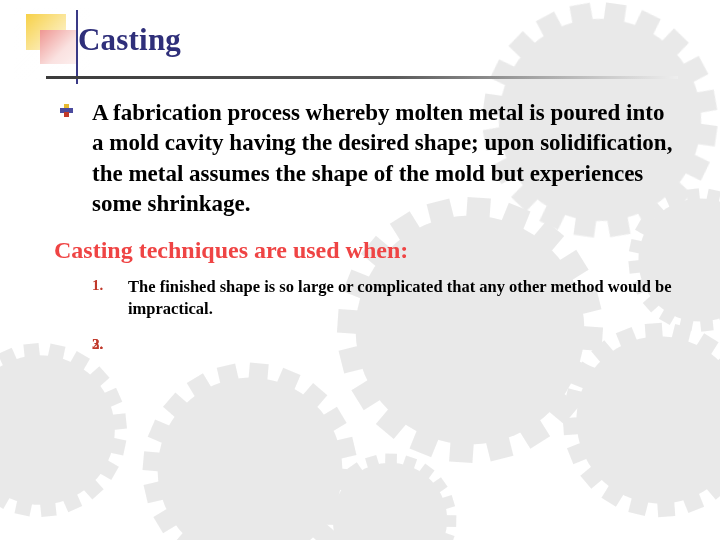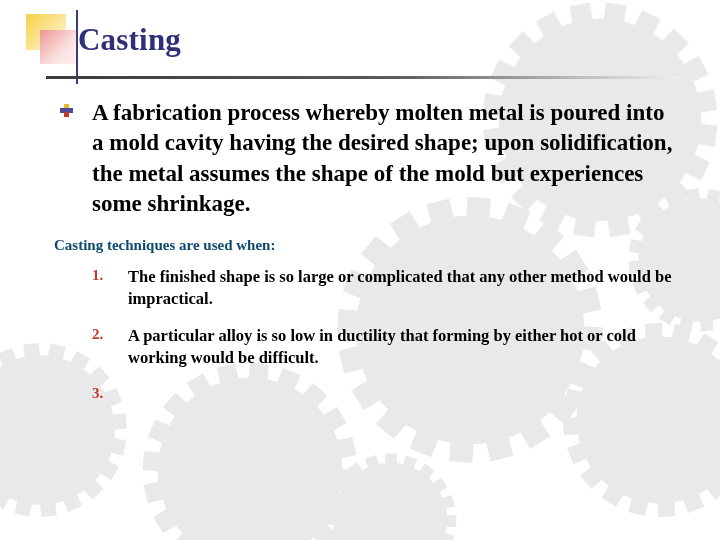--- a/index.html
+++ b/index.html
@@ -144,22 +144,22 @@
     font-family: "Liberation Serif", serif;
     font-weight: bold;
     font-size: 23px;
     line-height: 1.32;
     color: #000000;
   }
 
   .subhead {
     font-family: "Liberation Serif", serif;
     font-weight: bold;
-    font-size: 15px;
-    color: #0c4a6e;
+    font-size: 24px;
+    color: #ef4444;
     margin: 18px 0 12px 0;
   }
 
   .numbered {
     margin-left: 38px;
   }
   .num-row {
     position: relative;
     padding-left: 36px;
     margin-bottom: 16px;
@@ -257,21 +257,20 @@
 
     <div class="numbered">
 
       <div class="num-row">
         <span class="num-marker">1.</span>
         <span class="num-text">The finished shape is so large or complicated that any other method would be impractical.</span>
       </div>
 
       <div class="num-row">
         <span class="num-marker">2.</span>
-        <span class="num-text">A particular alloy is so low in ductility that forming by either hot or cold working would be difficult.</span>
       </div>
 
       <div class="num-row">
         <span class="num-marker">3.</span>
       </div>
 
     </div>
   </div>
 
 </div>

